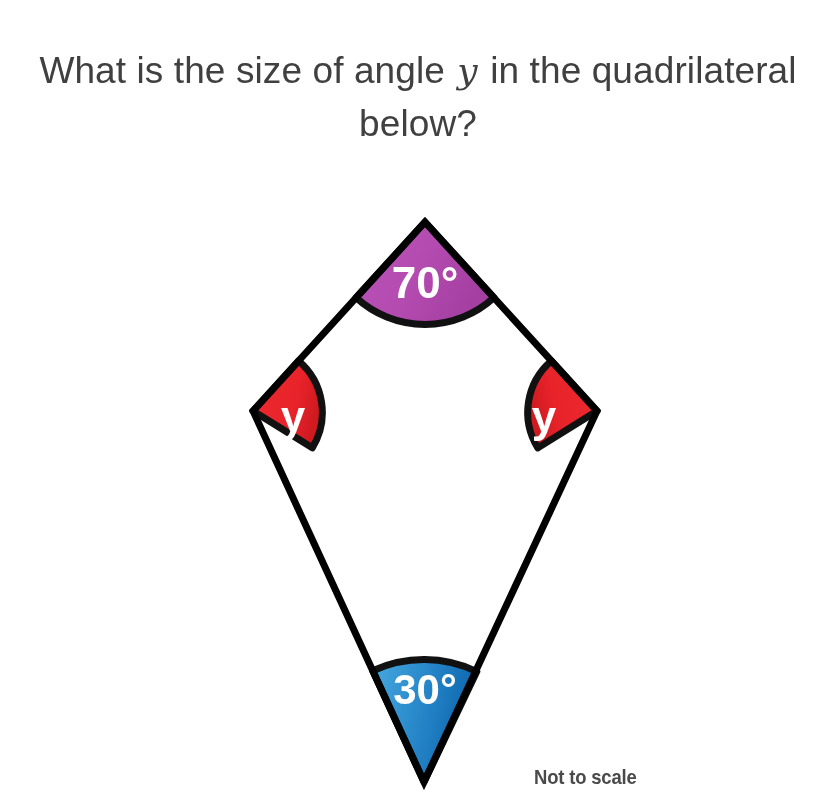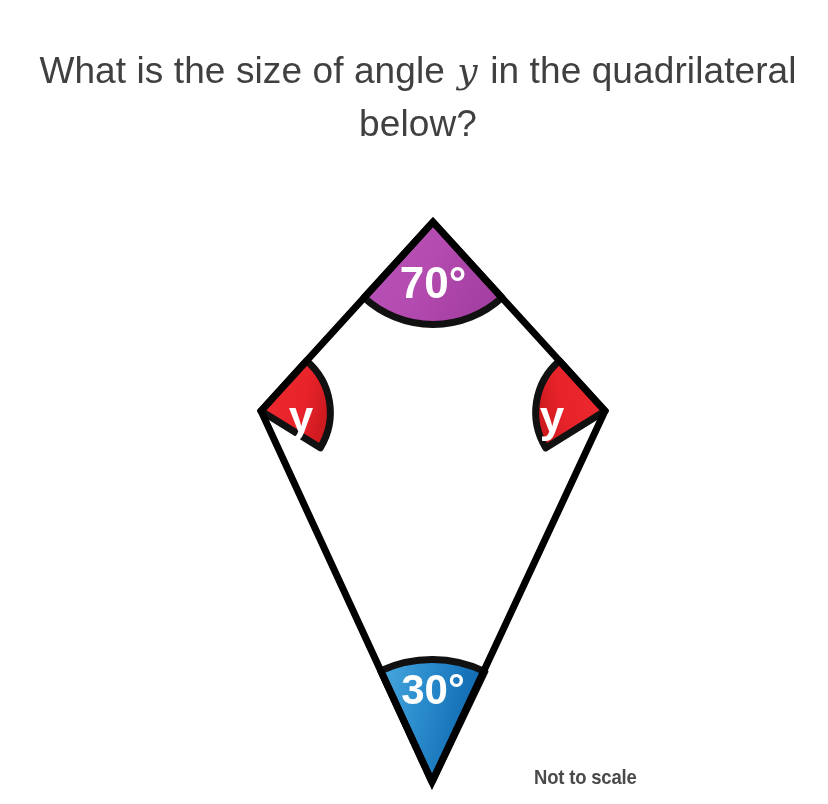--- a/index.html
+++ b/index.html
@@ -32,21 +32,21 @@
   }
   #question-title .mathvar {
     font-family: "DejaVu Serif", "Liberation Serif", serif;
     font-style: italic;
     font-size: 36px;
     padding: 0 2px;
   }
 
   #figure-wrap {
     position: absolute;
-    left: 8px;
+    left: 0;
     top: 0;
     width: 796px;
     height: 804px;
   }
   #kite-figure {
     position: absolute;
     left: 0;
     top: 0;
   }
 

